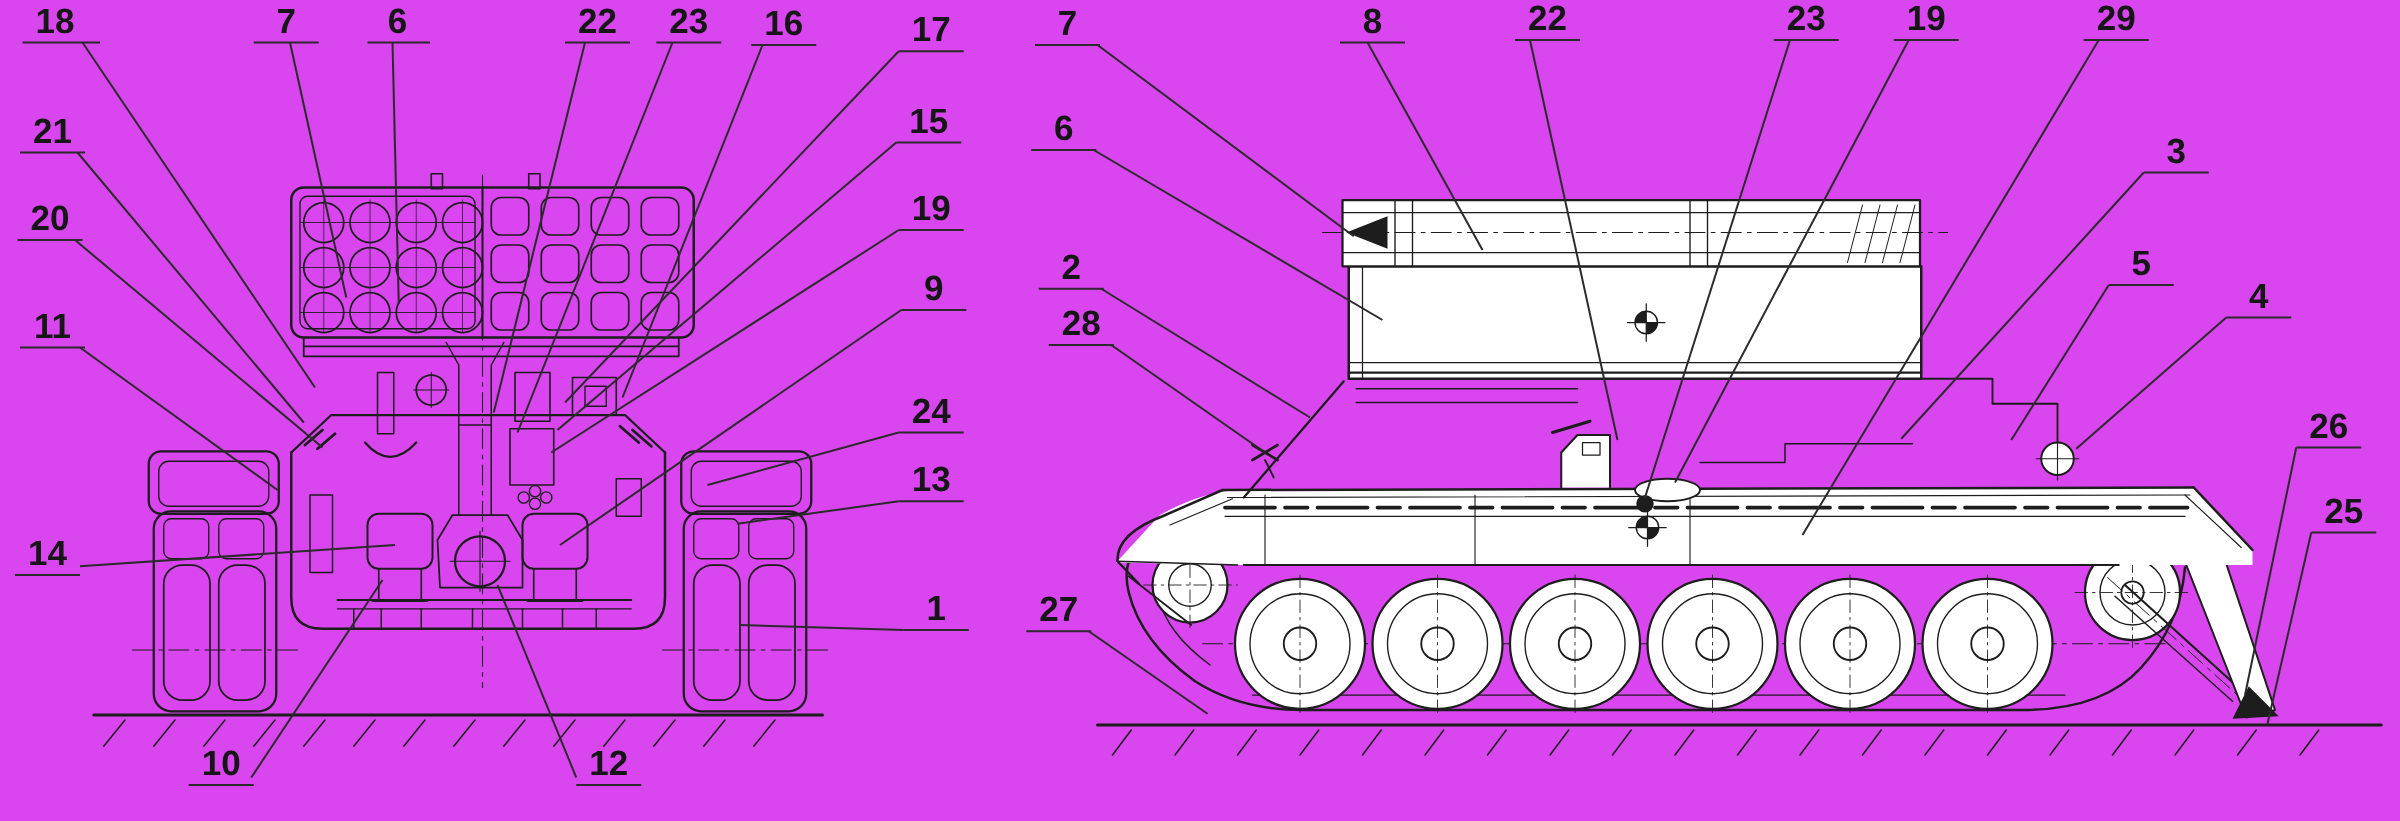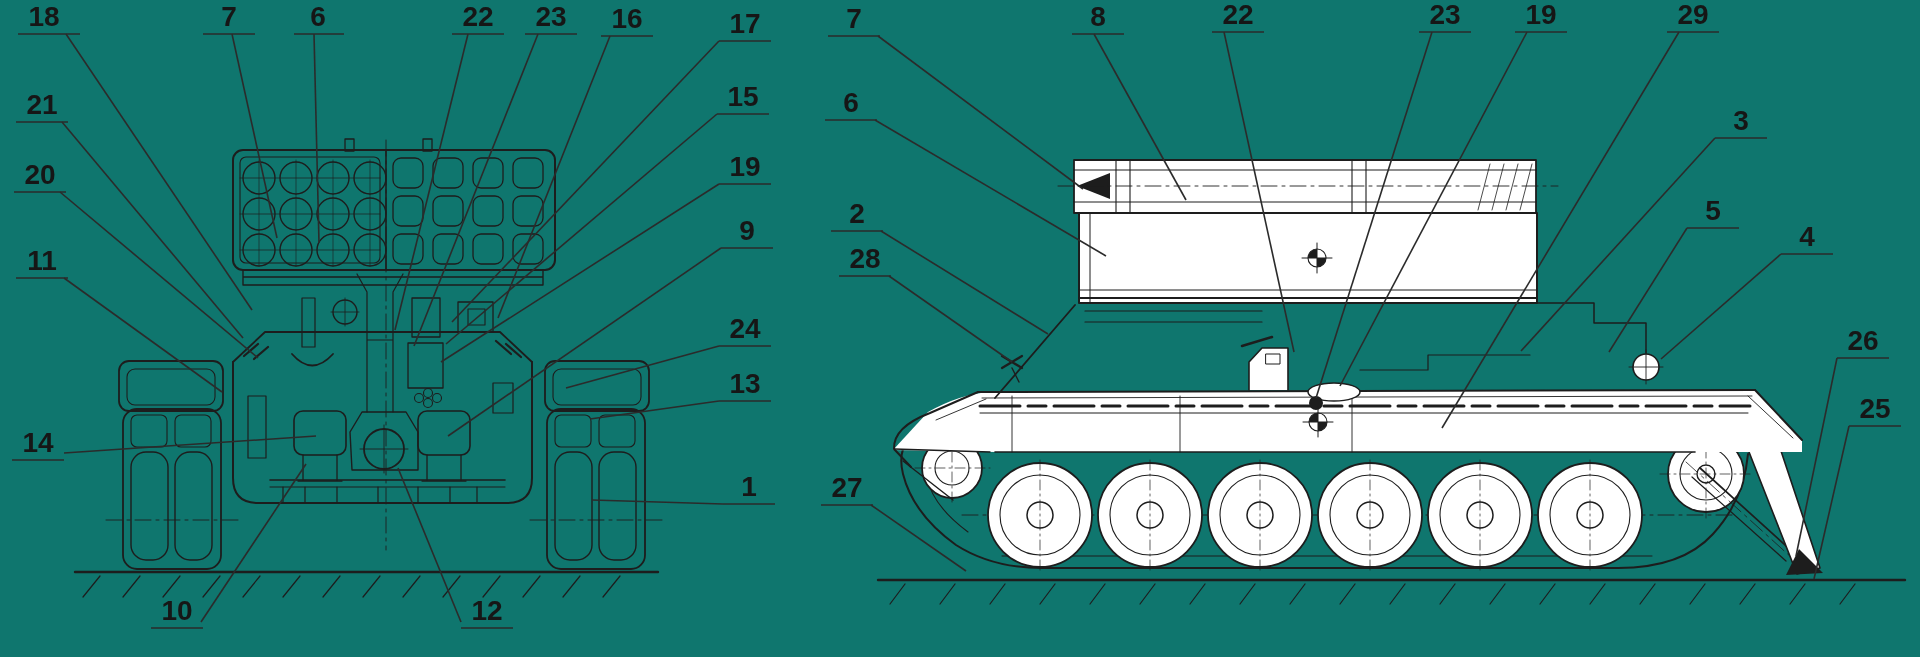--- a/index.html
+++ b/index.html
@@ -1,16 +1,16 @@
 <!DOCTYPE html>
 <html><head>
 <meta charset="utf-8">
 <style>
   html,body{margin:0;padding:0;background:#ffffff;}
-  .stage{position:relative;width:1920px;height:657px;background:#0f766e;overflow:hidden;}
+  .stage{position:relative;width:1920px;height:657px;background:#d946ef;overflow:hidden;}
   svg{display:block;}
   
   g.art *{stroke:#1d1d1d;fill:none;stroke-linecap:round;stroke-linejoin:round;}
   g.art .fill{fill:#1d1d1d;stroke:none;}
   g.art .white{fill:#ffffff;}
   g.art .mask{fill:#ffffff;stroke:none;}
   .dd{stroke-dasharray:16 5 3 5;}
   .wd{stroke-dasharray:10 4 2 4;}
   .skirt{stroke-dasharray:40 8 18 8;}
   .num{font-family:"Liberation Sans","DejaVu Sans",sans-serif;font-weight:bold;font-size:28px;fill:#161616;stroke:none;}

